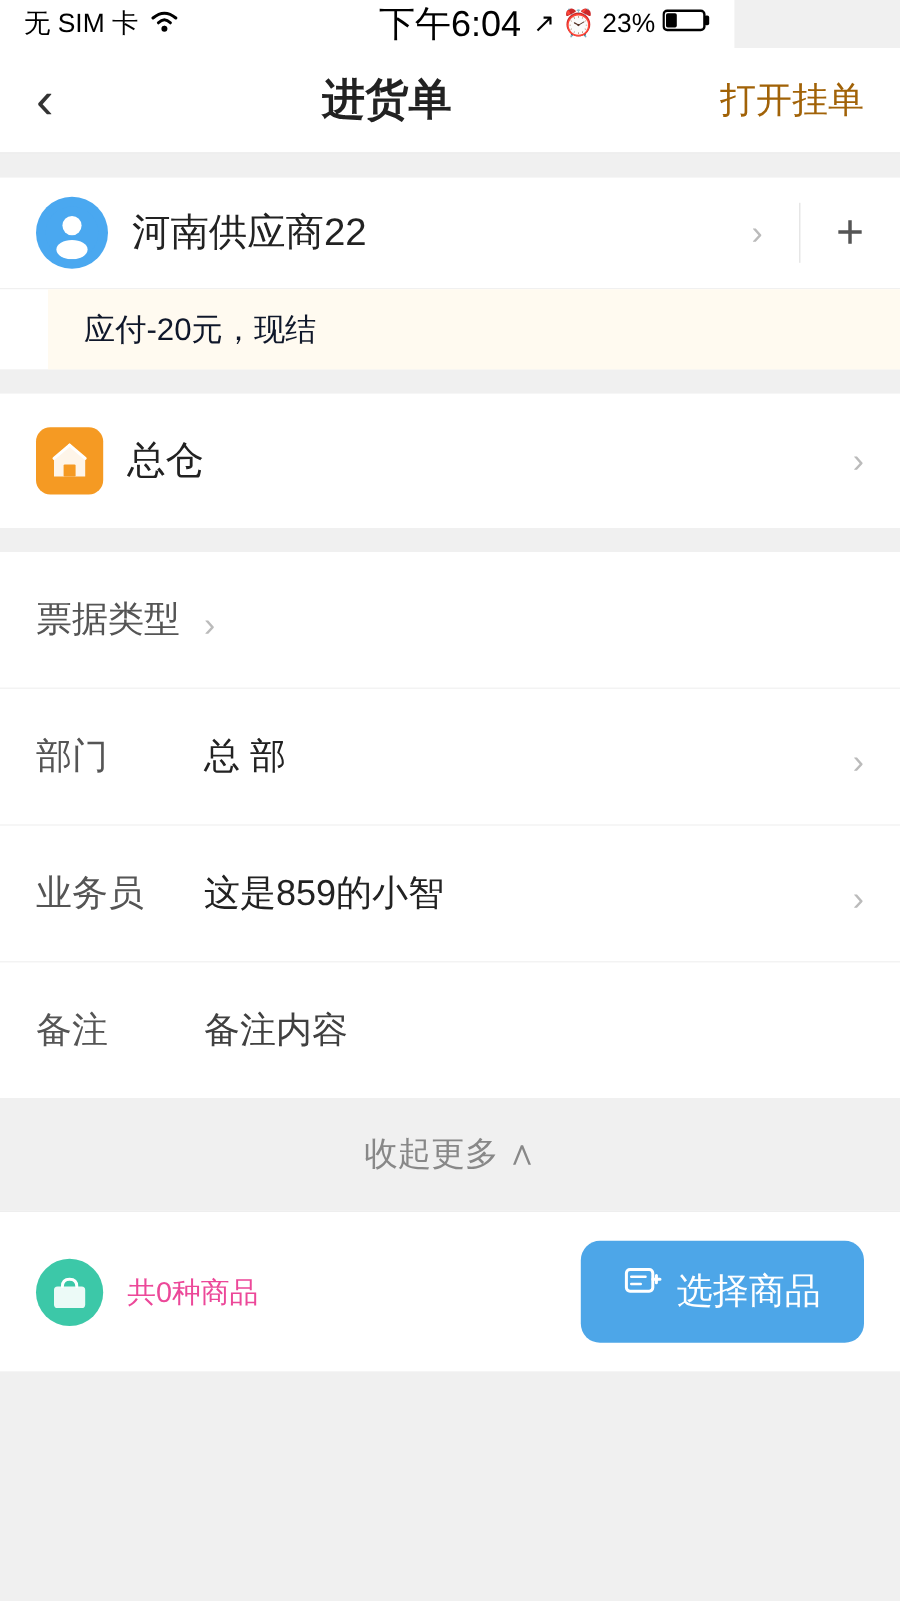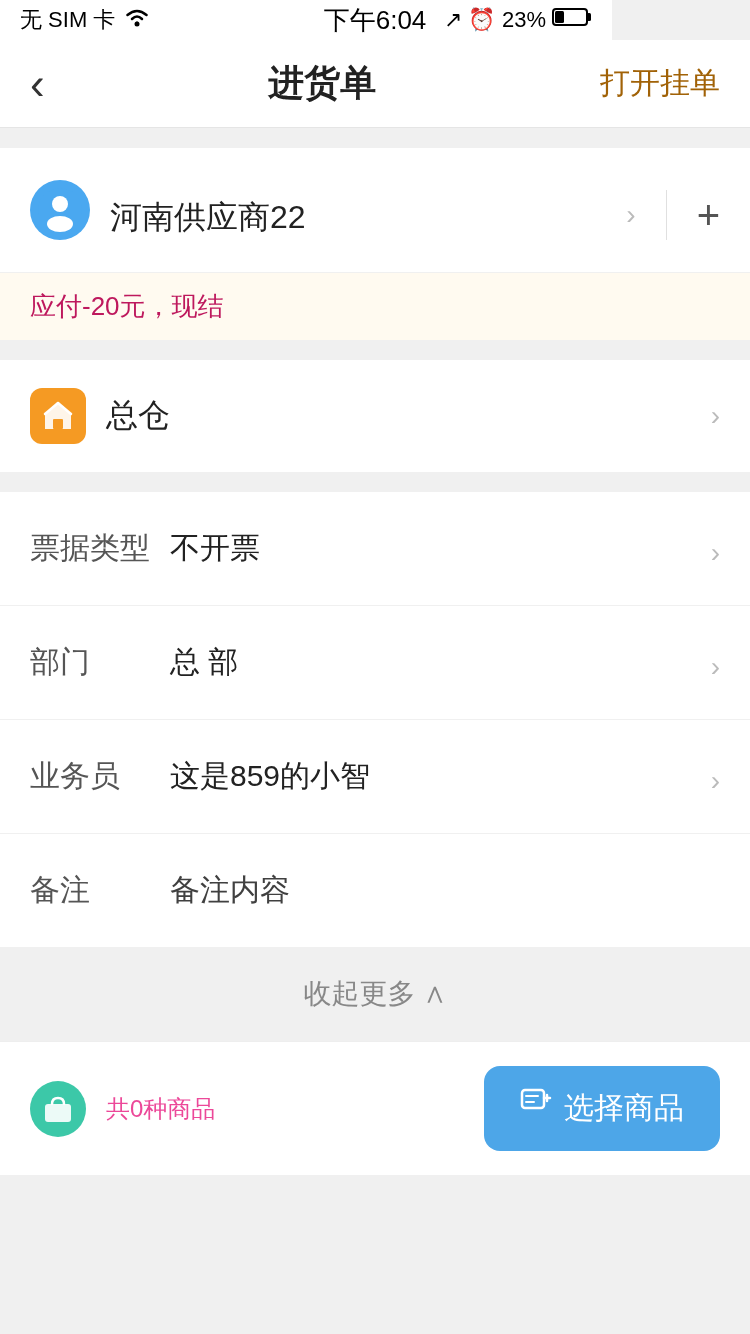--- a/index.html
+++ b/index.html
@@ -24,21 +24,21 @@
       font-size: 24px;
       color: #000;
     }
     .status-left {
       display: flex;
       align-items: center;
       gap: 8px;
       font-size: 22px;
     }
     .status-center {
-      font-size: 26px;
+      font-size: 30px;
       font-weight: 500;
       position: absolute;
       left: 50%;
       transform: translateX(-50%);
     }
     .status-right {
       display: flex;
       align-items: center;
       gap: 6px;
       font-size: 22px;
@@ -82,22 +82,22 @@
 
     
     .card-section {
       background: #fff;
       padding: 0;
     }
 
     
     .supplier-row {
       display: flex;
-      align-items: flex-end;
-      padding: 32px 30px;
+      align-items: center;
+      padding: 16px 30px;
       border-bottom: 1px solid #f0f0f0;
     }
     .supplier-avatar {
       width: 60px;
       height: 60px;
       border-radius: 50%;
       background: #4aa8f0;
       display: flex;
       align-items: center;
       justify-content: center;
@@ -128,21 +128,22 @@
       width: 1px;
       height: 50px;
       background: #e0e0e0;
     }
 
     
     .notice-row {
       background: #fffaf0;
       padding: 16px 30px;
       font-size: 26px;
-      color: #be185d;
+      color: #0f172a;
+      margin-left: 40px;
     }
 
     
     .warehouse-row {
       display: flex;
       align-items: center;
       padding: 28px 30px;
       background: #fff;
     }
     .warehouse-icon {
@@ -330,21 +331,20 @@
   <span class="warehouse-name">总仓</span>
   <span class="chevron-right">›</span>
 </div>
 
 <div class="section-gap"></div>
 
 <div class="card-section">
 
   <div class="form-row" style="border-top:none;">
     <span class="form-label">票据类型</span>
-    <span class="form-value">不开票</span>
     <span class="chevron-right">›</span>
   </div>
 
   <div class="form-row">
     <span class="form-label">部门</span>
     <span class="form-value">总 部</span>
     <span class="chevron-right">›</span>
   </div>
 
   <div class="form-row">

